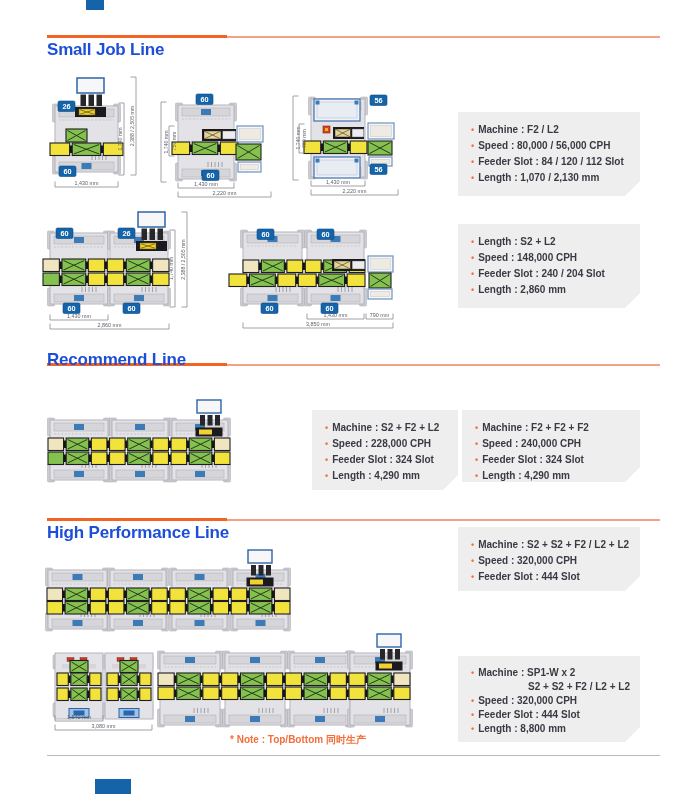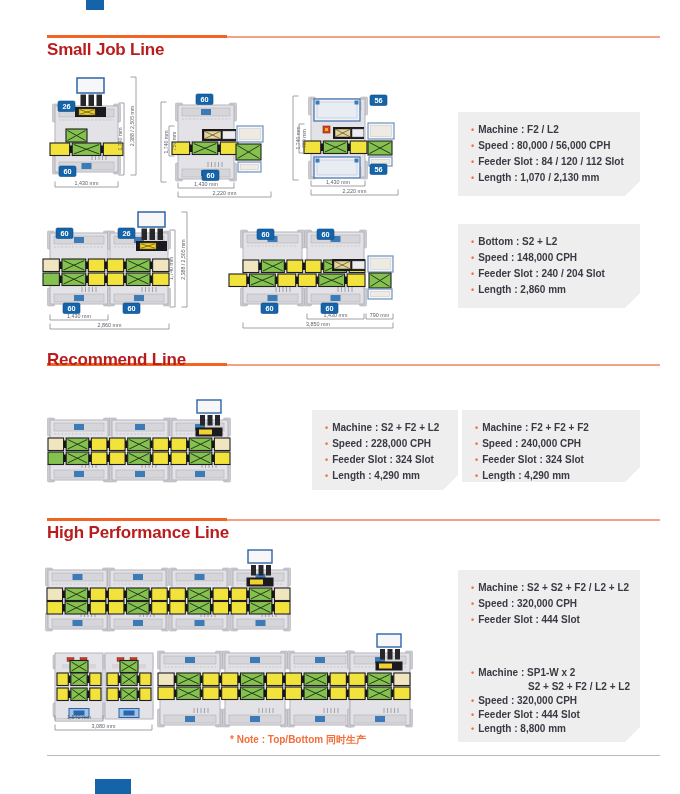--- a/index.html
+++ b/index.html
@@ -6,21 +6,21 @@
   .page{position:relative;width:680px;height:794px;background:#ffffff;overflow:hidden;
         font-family:"Liberation Sans",sans-serif;}
   .tab{position:absolute;background:#1564A9;}
   .tab-top{left:86px;top:0;width:18px;height:10px;}
   .tab-bottom{left:95px;top:779px;width:36px;height:15px;}
   .rule-a{position:absolute;left:47px;width:180px;height:3px;background:#F26324;}
   .rule-b{position:absolute;left:227px;width:433px;height:1.5px;background:#F2A384;}
   .r1a{top:35px}.r1b{top:36px}
   .r2a{top:363px}.r2b{top:364px}
   .r3a{top:518px}.r3b{top:519px}
-  .title{position:absolute;left:47px;margin:0;color:#b91c1c;font-size:17px;font-weight:bold;letter-spacing:-0.2px;}
+  .title{position:absolute;left:47px;margin:0;color:#1d4ed8;font-size:17px;font-weight:bold;letter-spacing:-0.2px;}
   .t1{top:40px}.t2{top:350px}.t3{top:523px}
   .diag{position:absolute;overflow:visible;font-family:"Liberation Sans",sans-serif;}
   .spec{position:absolute;background:#EEEEEF;box-sizing:border-box;padding:10px 24px 0 13px;
         clip-path:polygon(0 0,100% 0,100% calc(100% - 15px),calc(100% - 15px) 100%,0 100%);}
   .si{white-space:nowrap;font-size:10px;font-weight:bold;line-height:15px;color:#3A3A43;}
   .b6 .si{line-height:14px;}
   .ind{padding-left:57px;}
   .bu{color:#F26E3B;font-size:9px;margin-right:4px;}
   .note{position:absolute;left:230px;top:733px;font-size:10px;font-weight:bold;color:#F26E3B;}
   .footer-line{position:absolute;left:47px;top:755px;width:613px;height:1px;background:#B8B8BD;}
@@ -435,21 +435,21 @@
           <rect x="33" y="93" width="17" height="10.5" rx="1.5" fill="#1564A9" stroke="#0C4B87" stroke-width="0.6"></rect>
           <text x="41.5" y="100.9" text-anchor="middle" font-size="7.3" font-weight="bold" fill="#fff">60</text>
         </g>
         <g>
           <rect x="93" y="93" width="17" height="10.5" rx="1.5" fill="#1564A9" stroke="#0C4B87" stroke-width="0.6"></rect>
           <text x="101.5" y="100.9" text-anchor="middle" font-size="7.3" font-weight="bold" fill="#fff">60</text>
         </g>
       </g>
     </svg>
   <div class="spec" style="left:458px;top:224px;width:182px;height:84px">
-      <div class="si"><span class="bu">•</span><span>Bottom : S2 + L2</span></div>
+      <div class="si"><span class="bu">•</span><span>Length : S2 + L2</span></div>
       <div class="si"><span class="bu">•</span><span>Speed : 148,000 CPH</span></div>
       <div class="si"><span class="bu">•</span><span>Feeder Slot : 240 / 204 Slot</span></div>
       <div class="si"><span class="bu">•</span><span>Length : 2,860 mm</span></div>
     </div>
 
   <div class="rule-a r2a"></div>
   <div class="rule-b r2b"></div>
   <h2 class="title t2">Recommend Line</h2>
 
   <svg class="diag" style="left:40px;top:396px" width="245" height="100">
@@ -695,21 +695,21 @@
         <rect x="231.86376811594198" y="54" width="2.6" height="7.5" fill="#141418"></rect>
         <rect x="234.46376811594197" y="51.5" width="15.536231884057973" height="12.5" fill="#F2E23C" stroke="#1E1E22" stroke-width="1.1"></rect>
         <rect x="208" y="0" width="24" height="13" fill="#F7F7F9" stroke="#2E64A8" stroke-width="1.4"></rect>
         <rect x="211" y="15" width="5" height="10.5" fill="#26262B"></rect>
         <rect x="218.5" y="15" width="5" height="10.5" fill="#26262B"></rect>
         <rect x="226" y="15" width="5" height="10.5" fill="#26262B"></rect>
         <rect x="206.5" y="27.5" width="27" height="9" fill="#1B1B1F"></rect>
         <rect x="210" y="29.5" width="13" height="5" fill="#F2D22E"></rect>
       </g>
     </svg>
-  <div class="spec" style="left:458px;top:570px;width:182px;height:103px">
+  <div class="spec" style="left:458px;top:527px;width:182px;height:64px">
       <div class="si"><span class="bu">•</span><span>Machine : S2 + S2 + F2 / L2 + L2</span></div>
       <div class="si"><span class="bu">•</span><span>Speed : 320,000 CPH</span></div>
       <div class="si"><span class="bu">•</span><span>Feeder Slot : 444 Slot</span></div>
     </div>
 
   <svg class="diag" style="left:40px;top:632px" width="392" height="113">
       <g>
         <rect x="117.5" y="19" width="7" height="18" rx="1" fill="#CDCDD3" stroke="#A6A6AE" stroke-width="0.5"></rect>
         <rect x="175.5" y="19" width="7" height="18" rx="1" fill="#CDCDD3" stroke="#A6A6AE" stroke-width="0.5"></rect>
         <rect x="117.5" y="77" width="7" height="18" rx="1" fill="#CDCDD3" stroke="#A6A6AE" stroke-width="0.5"></rect>

